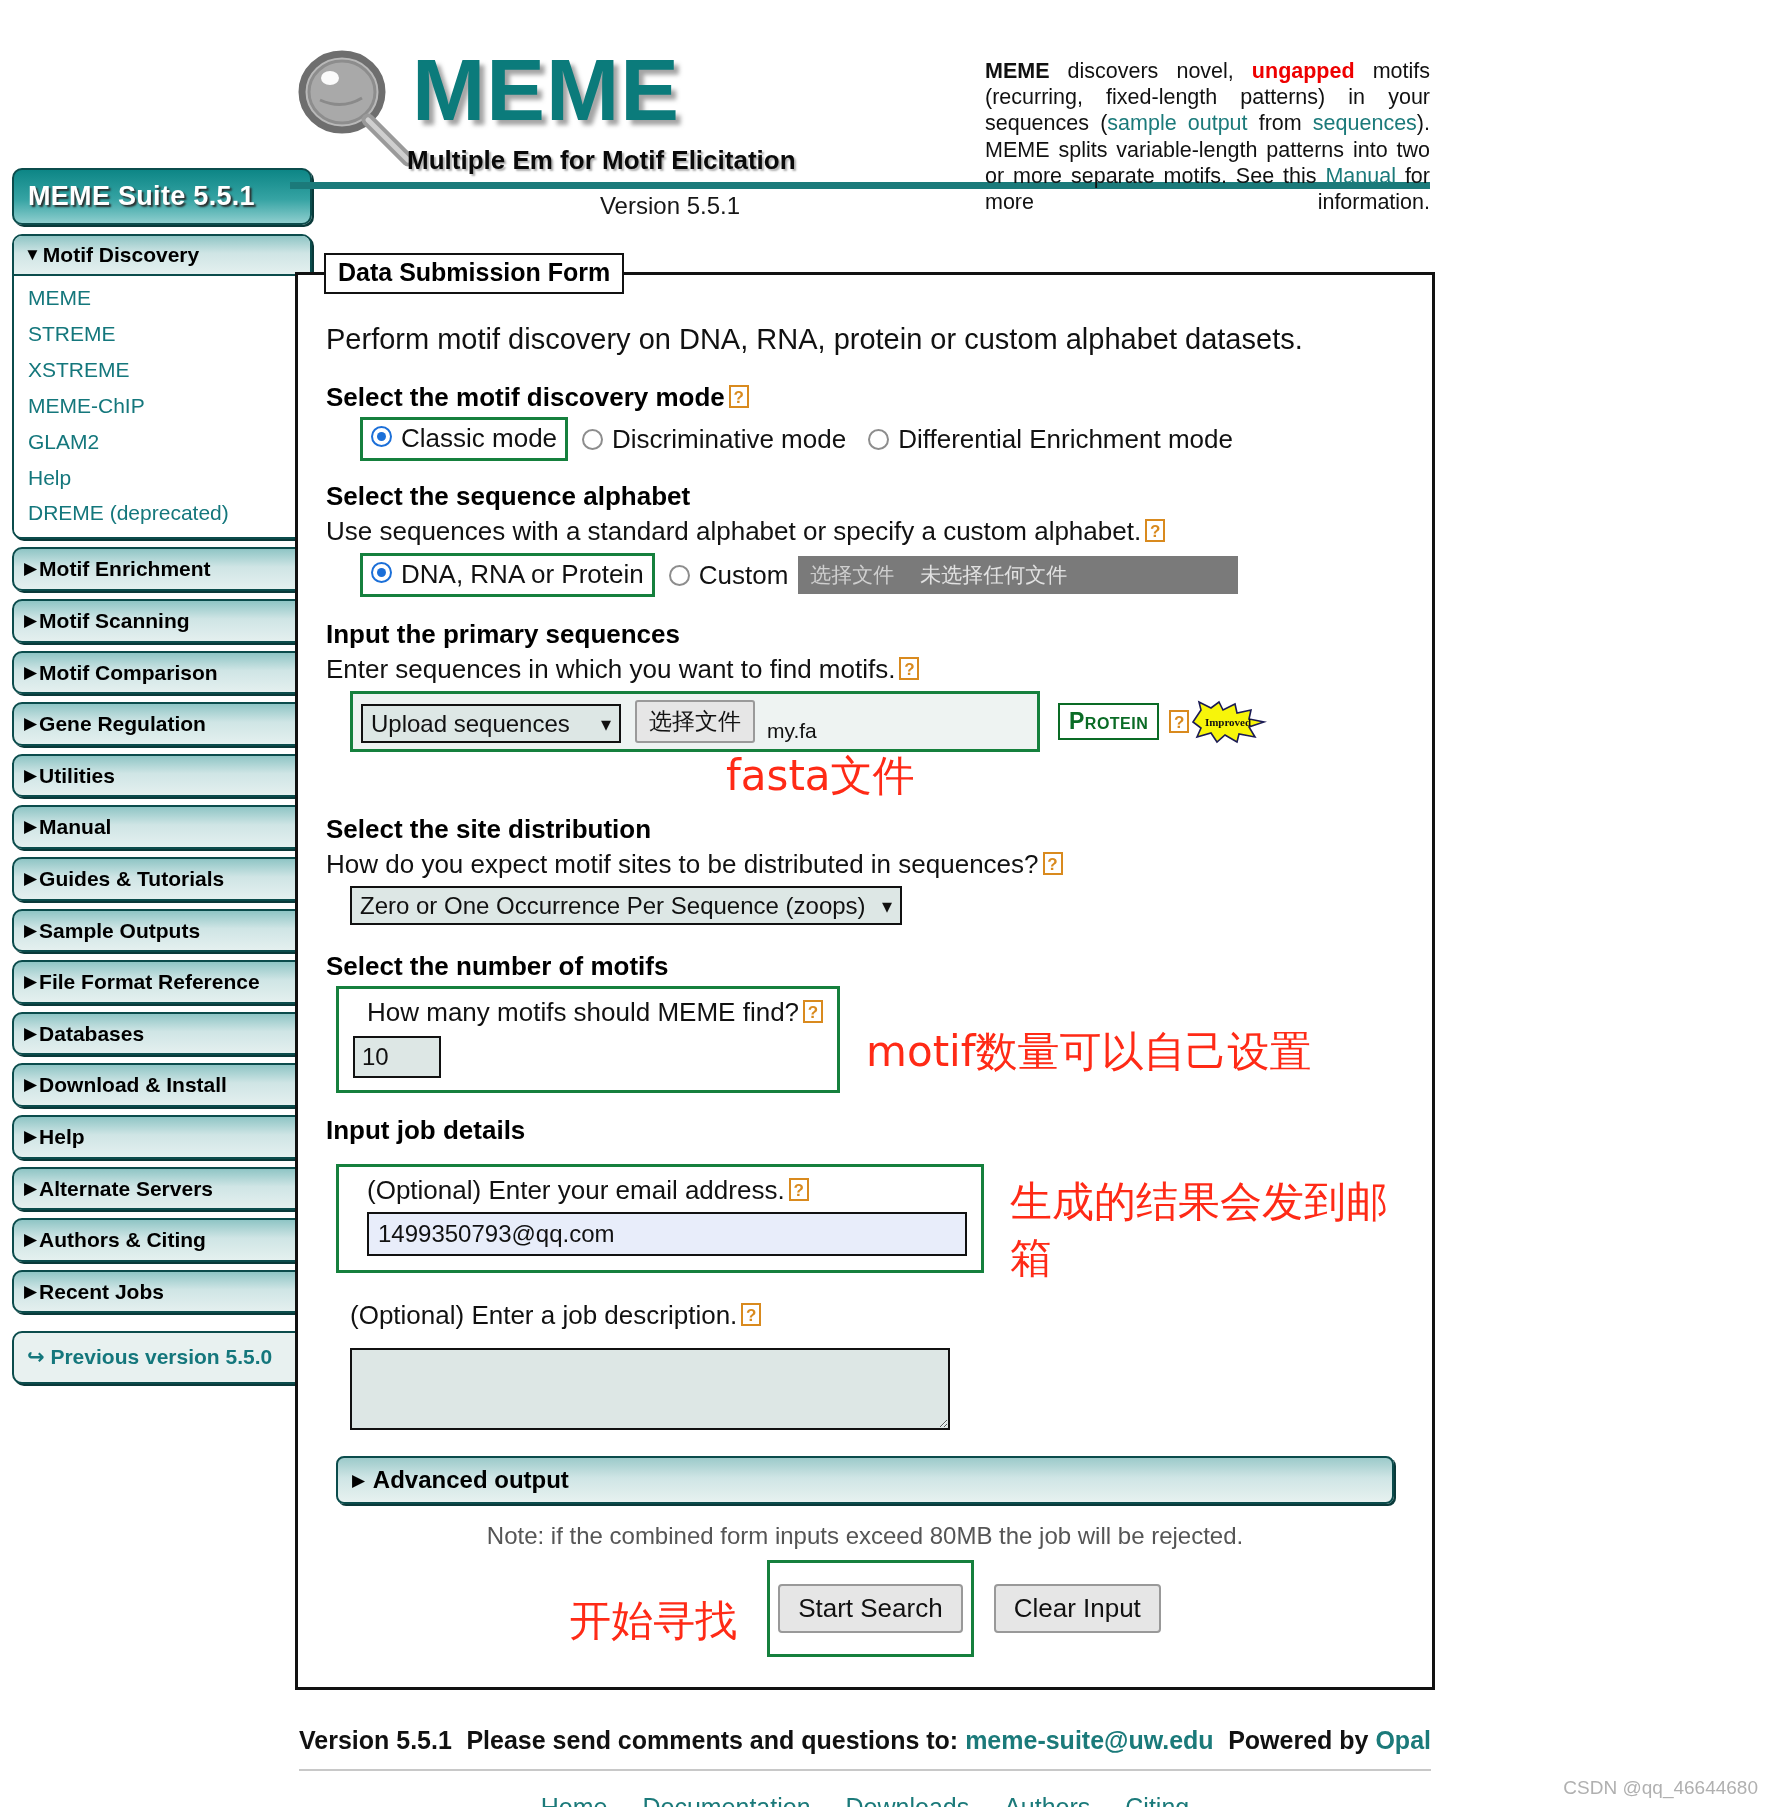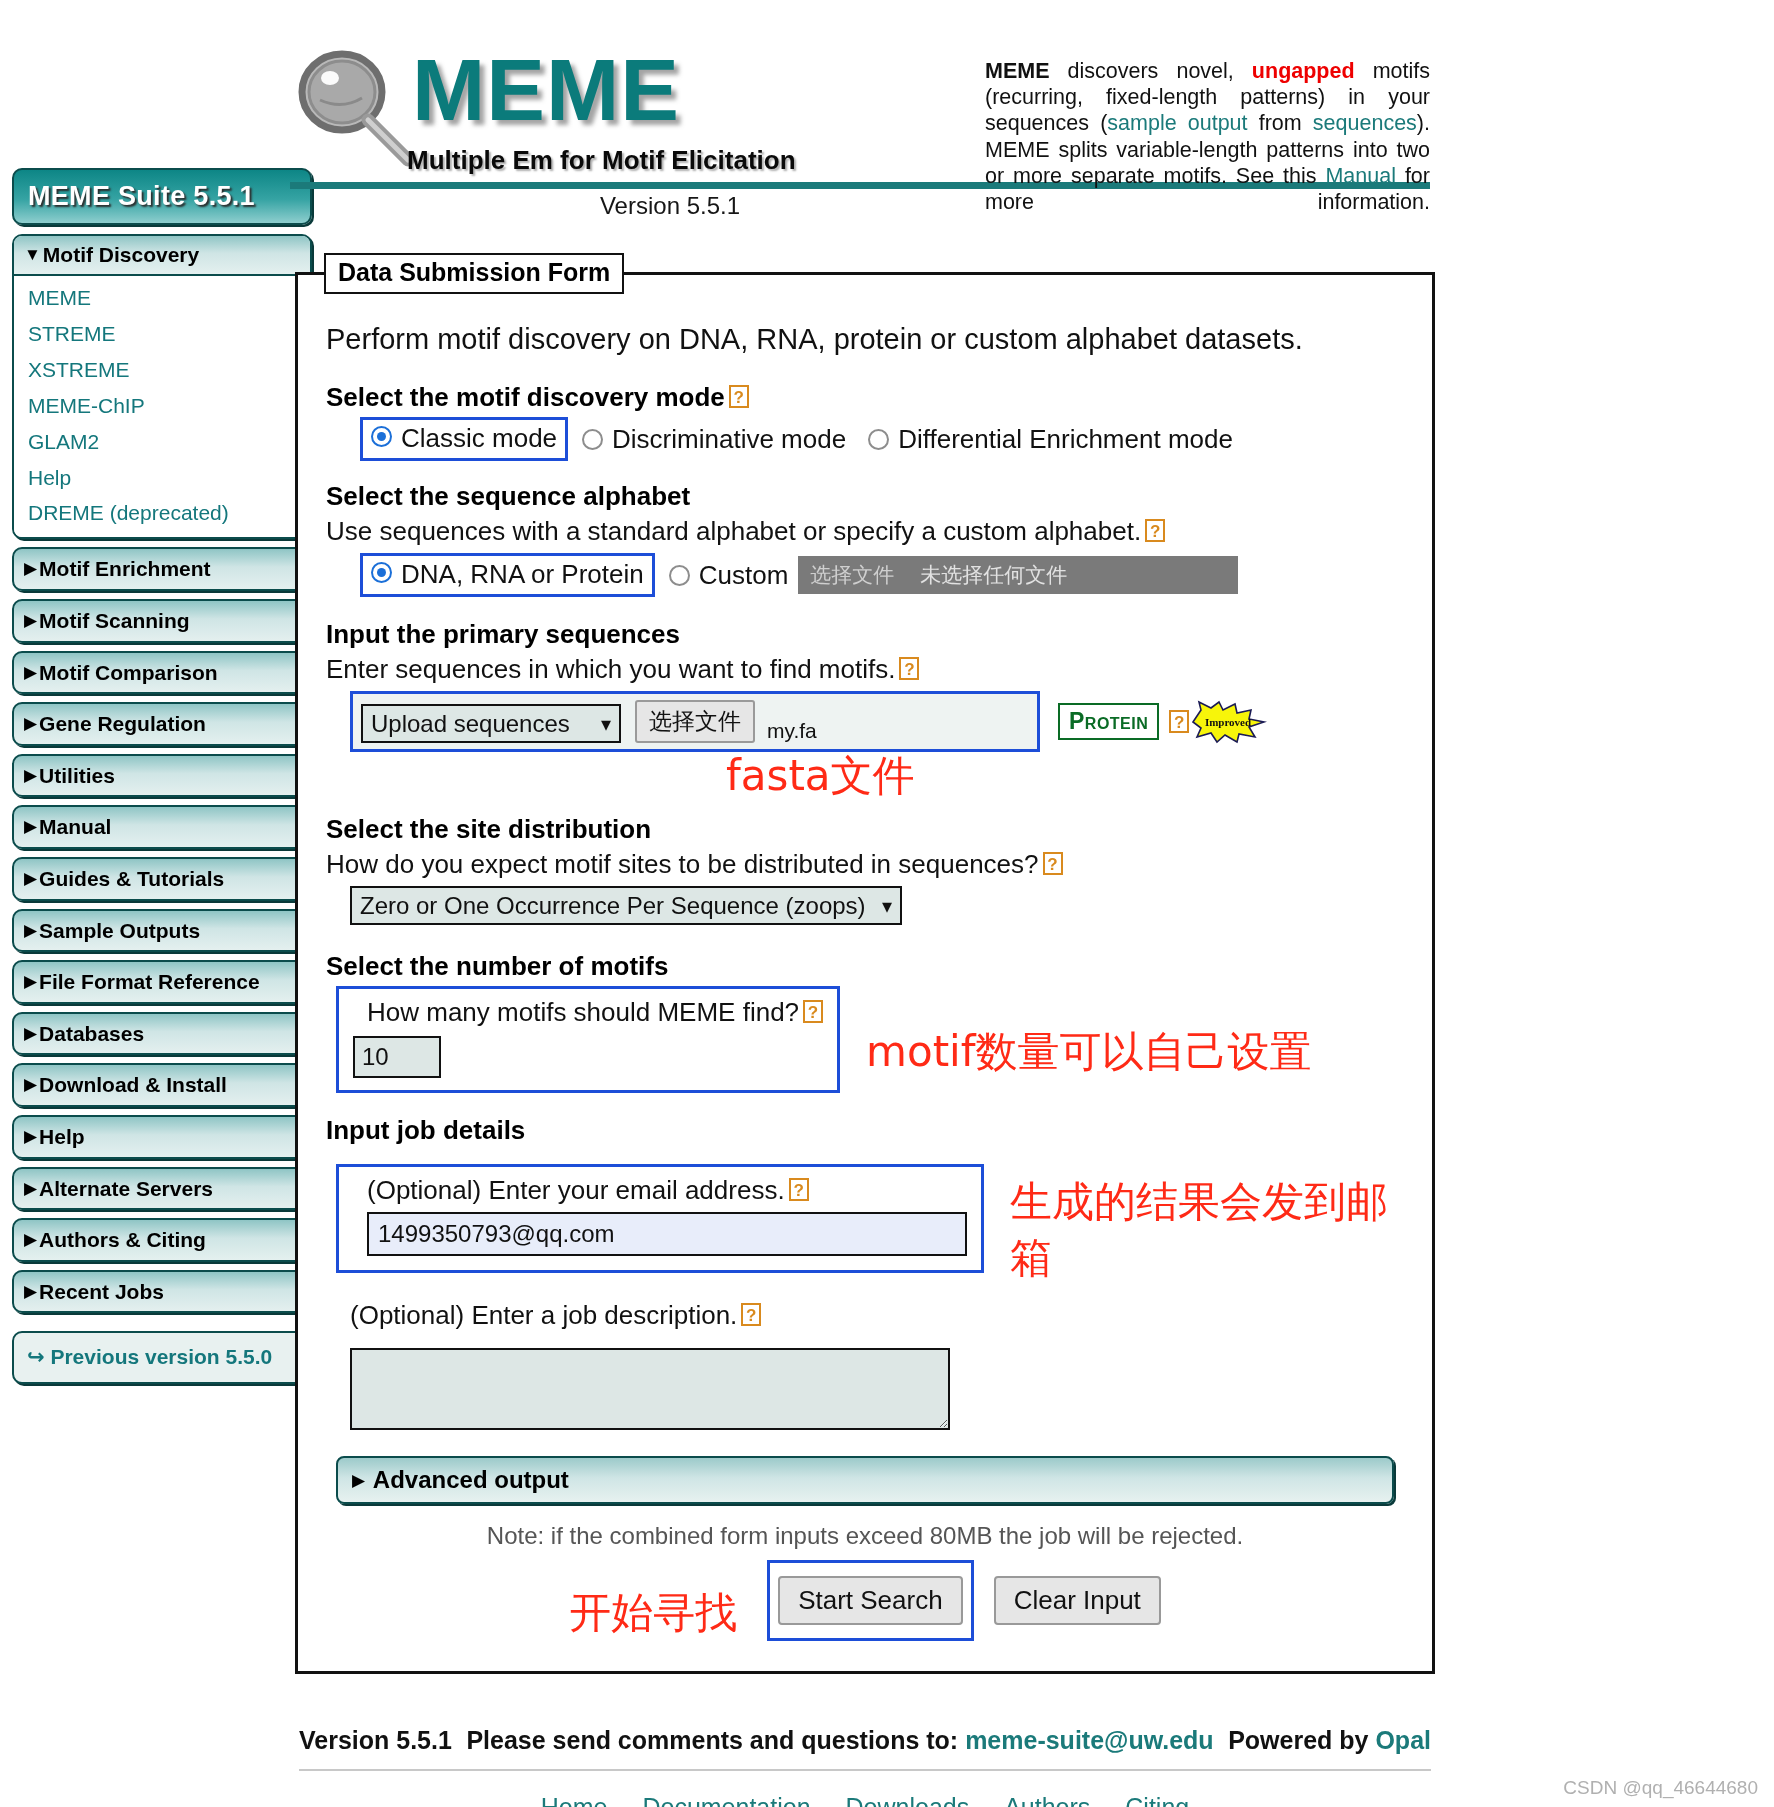--- a/index.html
+++ b/index.html
@@ -141,21 +141,21 @@
     display: inline-block; width: 21px; height: 21px; border-radius: 50%;
     border: 2px solid #8d8d8d; background: #fff; position: relative;
     margin-right: 9px; flex: none; cursor: pointer;
   }
   .rad.on { border-color: #1b6fd8; }
   .rad.on::after {
     content: ""; position: absolute; left: 4px; top: 4px;
     width: 9px; height: 9px; border-radius: 50%; background: #1b6fd8;
   }
   .rlabel { font-size: 26px; color: #111; margin-right: 22px; cursor: pointer; }
-  .hlbox { border: 3px solid #1d4ed8; display:inline-block; }
+  .hlbox { border: 3px solid #15803d; display:inline-block; }
 
   .filebtn-dis {
     background: #7a7a7a; color: #cfcfcf; border: none;
     padding: 5px 12px; font-size: 21px; display: inline-block;
     font-family: "Liberation Sans", sans-serif;
   }
   .filetext-dis {
     background: #7a7a7a; color: #e2e2e2; padding: 5px 14px;
     font-size: 21px; display: inline-block; flex: 1;
   }
@@ -450,21 +450,21 @@
 
       <div id="adv-bar">
         <span class="tri">▶</span>
         <span>Advanced output</span>
       </div>
 
       <div class="note">Note: if the combined form inputs exceed 80MB the job will be rejected.</div>
 
       <div class="btnrow">
         <span class="cn-ann">开始寻找</span>
-        <span class="hlbox" style="padding:13px 8px;margin-left:10px;">
+        <span class="hlbox" style="padding:21px 8px;margin-left:10px;">
           <button class="std">Start Search</button>
         </span>
         <button class="std">Clear Input</button>
       </div>
 
     </div>
   </div>
 
   <div id="meme-footer">
     <div class="foot-row">

